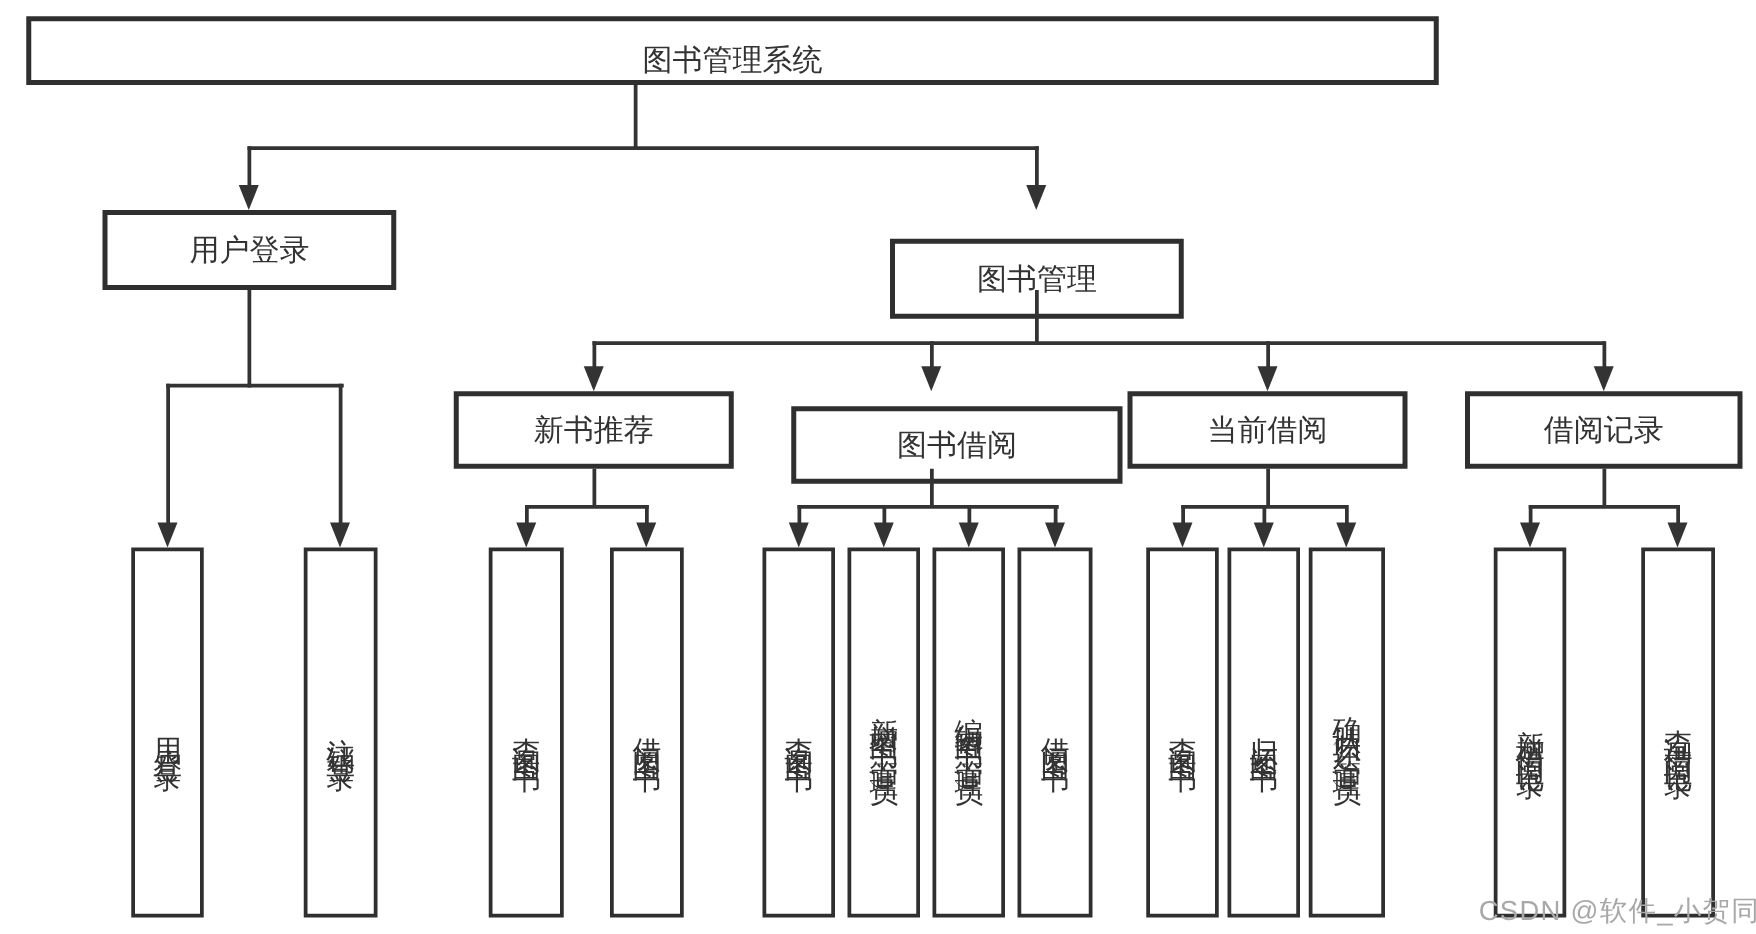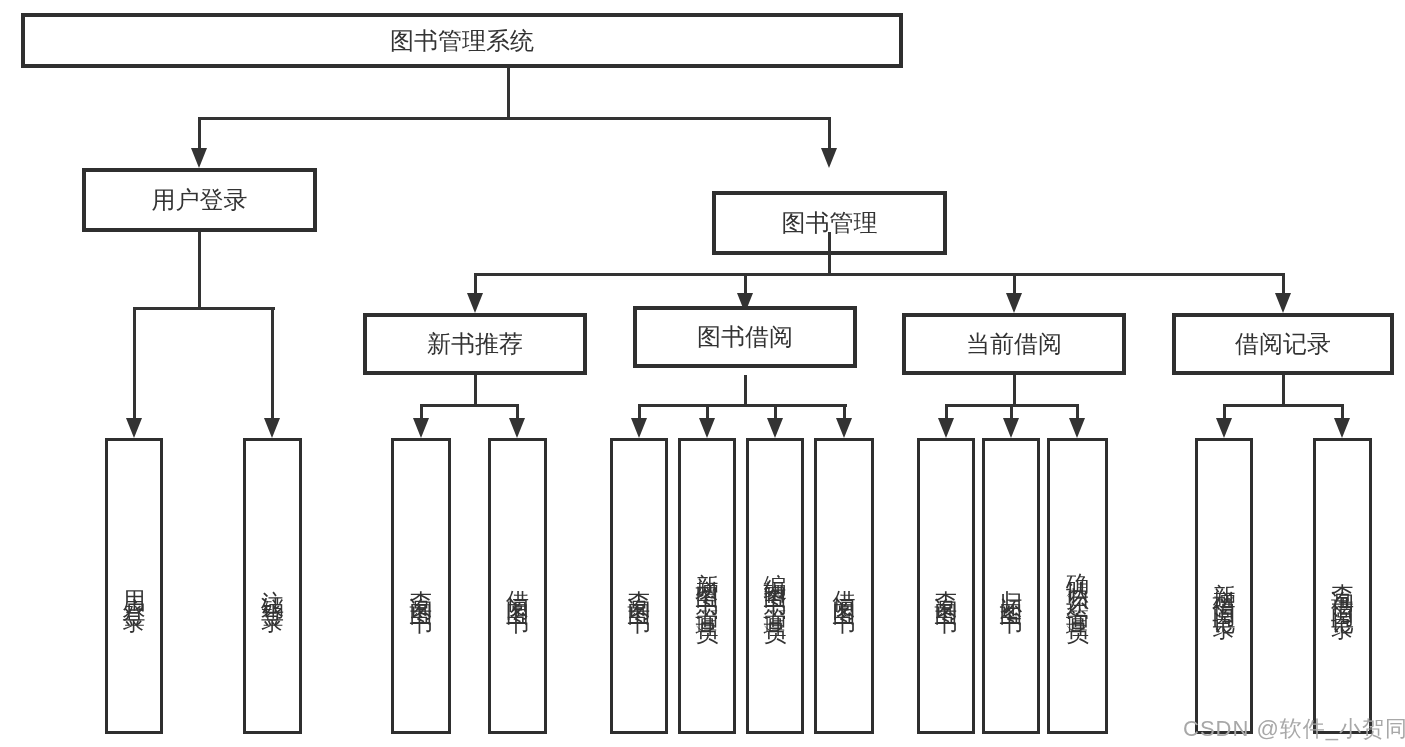--- a/index.html
+++ b/index.html
@@ -39,21 +39,21 @@
     position:absolute; left:1183px; top:714px;
     font-size:22px; letter-spacing:1px; color:var(--watermark);
     white-space:nowrap; z-index:5;
   }
 </style>
 </head>
 <body>
 
 <div id="canvas">
 
-  <div class="hbox" style="left:21px;top:13px;width:882px;height:55px;">
+  <div class="hbox" style="left:21px;top:13px;width:1130px;height:55px;align-items:flex-end;">
     <span>图书管理系统</span>
   </div>
 
   <div class="line" style="left:507px;top:68px;width:3px;height:52px;"></div>
   <div class="line" style="left:198px;top:117px;width:633px;height:3px;"></div>
   <div class="line" style="left:198px;top:117px;width:3px;height:33px;"></div>
   <div class="arrow" style="left:191px;top:148px;"></div>
   <div class="line" style="left:828px;top:117px;width:3px;height:33px;"></div>
   <div class="arrow" style="left:821px;top:148px;"></div>
 
@@ -78,21 +78,21 @@
   <div class="line" style="left:744px;top:273px;width:3px;height:22px;"></div>
   <div class="arrow" style="left:737px;top:293px;"></div>
   <div class="line" style="left:1013px;top:273px;width:3px;height:22px;"></div>
   <div class="arrow" style="left:1006px;top:293px;"></div>
   <div class="line" style="left:1282px;top:273px;width:3px;height:22px;"></div>
   <div class="arrow" style="left:1275px;top:293px;"></div>
 
   <div class="hbox" style="left:363px;top:313px;width:224px;height:62px;">
     <span>新书推荐</span>
   </div>
-  <div class="hbox" style="left:633px;top:306px;width:224px;height:62px;">
+  <div class="hbox" style="left:633px;top:325px;width:265px;height:62px;">
     <span>图书借阅</span>
   </div>
   <div class="hbox" style="left:902px;top:313px;width:224px;height:62px;">
     <span>当前借阅</span>
   </div>
   <div class="hbox" style="left:1172px;top:313px;width:222px;height:62px;">
     <span>借阅记录</span>
   </div>
 
   <div class="line" style="left:474px;top:375px;width:3px;height:31px;"></div>

